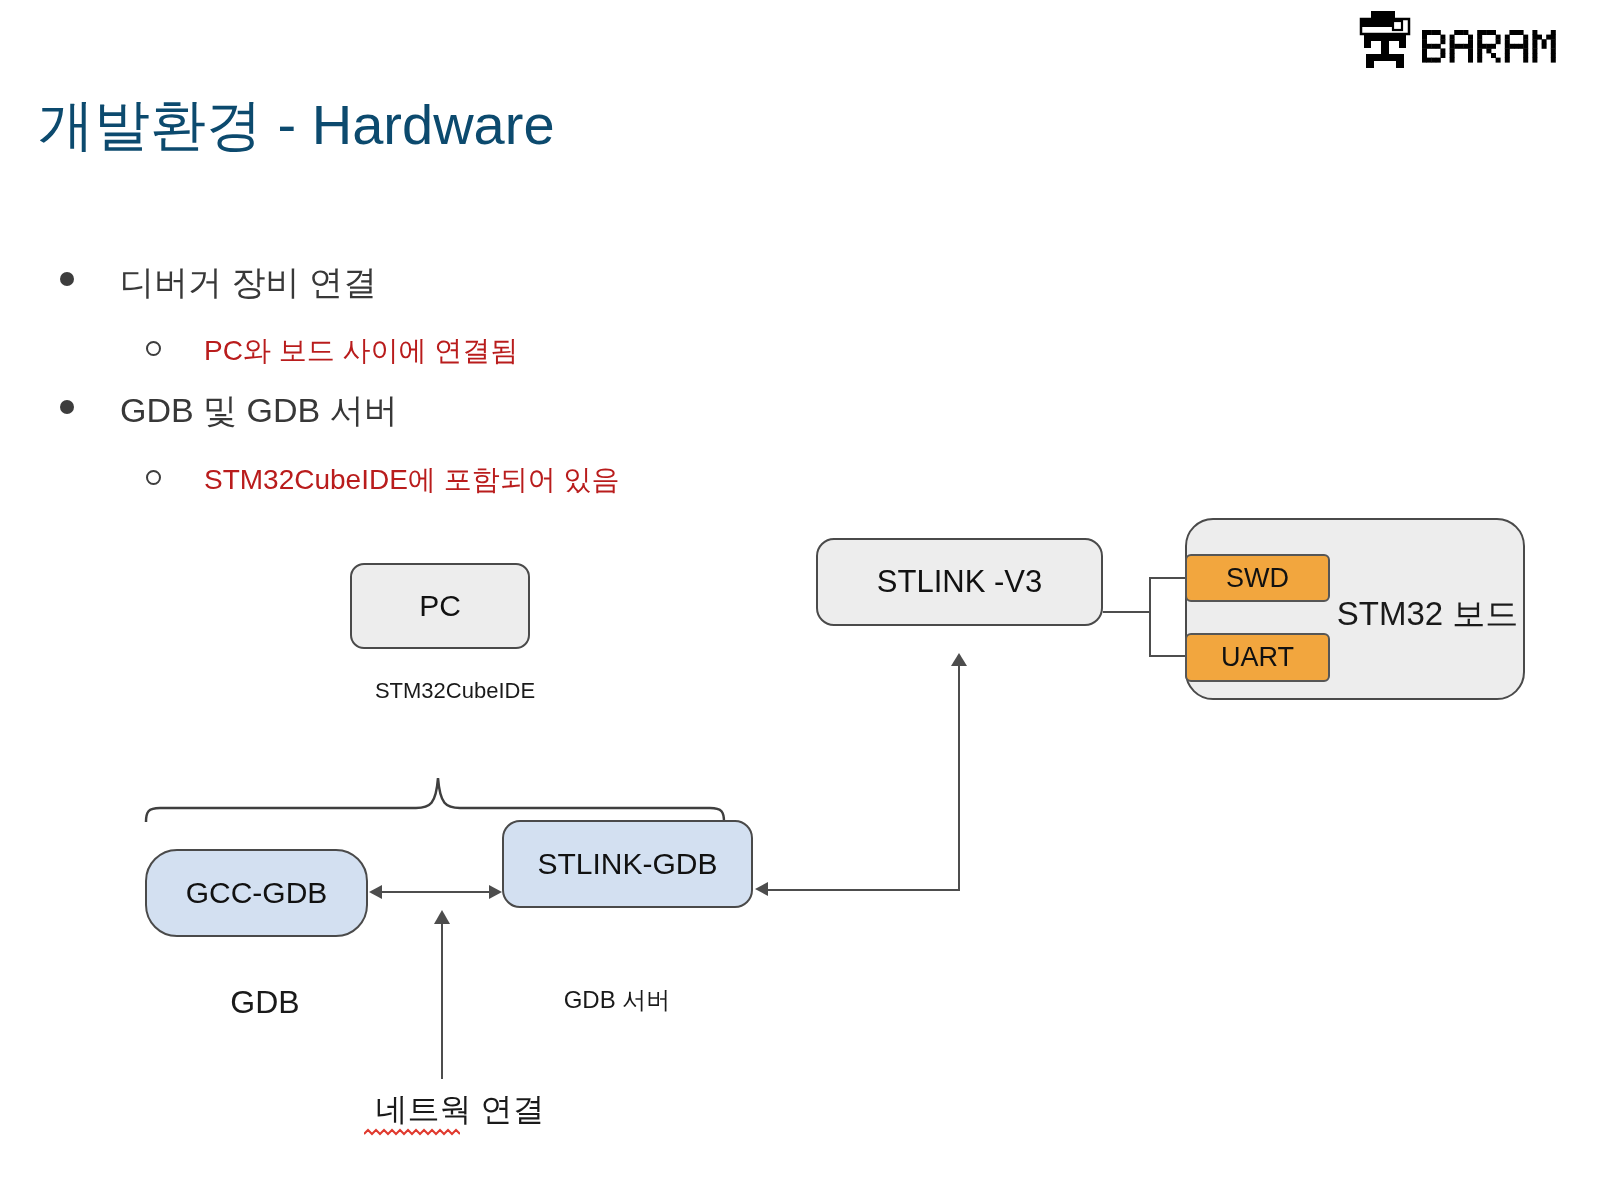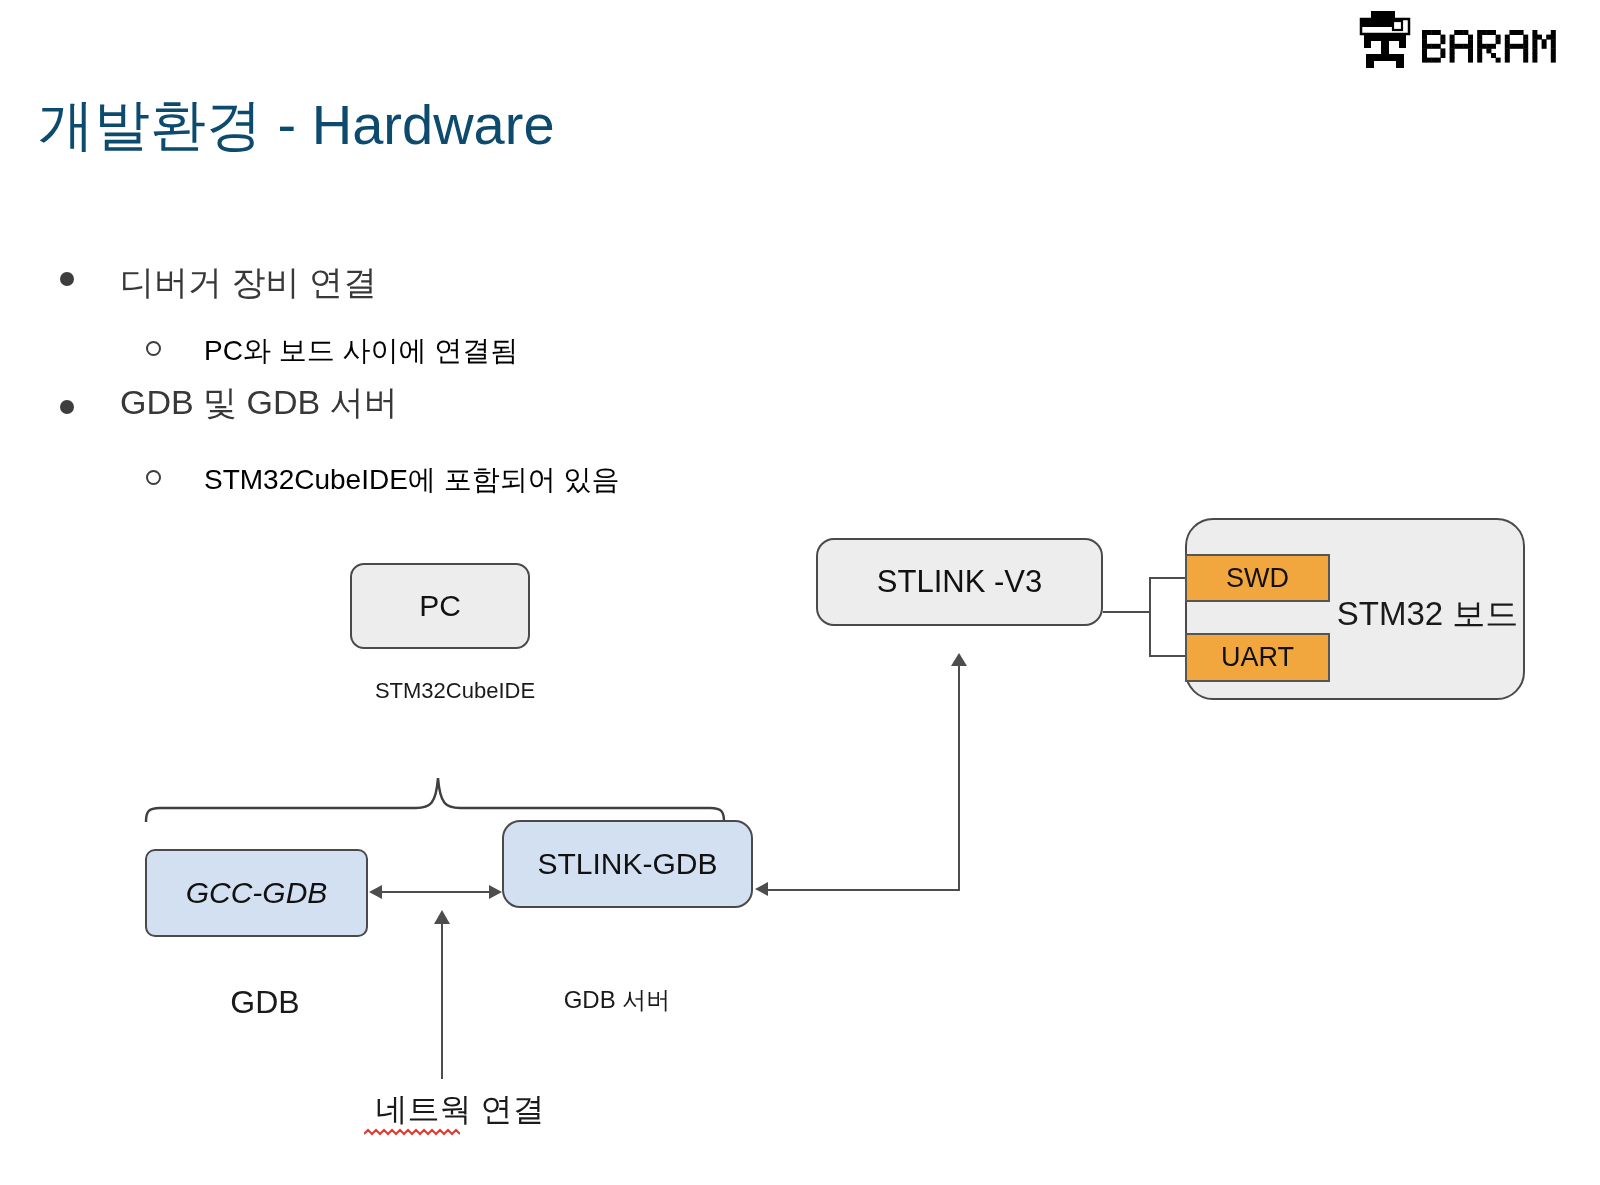--- a/index.html
+++ b/index.html
@@ -10,29 +10,29 @@
   .abs{position:absolute;}
   
   .slide-title{
     position:absolute;left:38px;top:88px;font-size:56px;color:#0c4a6e;
     letter-spacing:0px;white-space:nowrap;
   }
   
   .bullet-dot{position:absolute;width:14px;height:14px;border-radius:50%;background:#3d3d3d;}
   .bullet-ring{position:absolute;width:11px;height:11px;border-radius:50%;border:2.5px solid #3d3d3d;background:#fff;}
   .bullet-text{position:absolute;font-size:34px;color:#383838;white-space:nowrap;}
-  .subbullet-text{position:absolute;font-size:28px;color:#000000;white-space:nowrap;}
+  .subbullet-text{position:absolute;font-size:28px;color:#b91c1c;white-space:nowrap;}
   
   .node{
     position:absolute;border:2px solid #4a4a4a;display:flex;align-items:center;justify-content:center;
     color:#111;box-sizing:border-box;
   }
   .node-gray{background:#ededed;}
   .node-blue{background:#d3e0f1;}
-  .node-orange{background:#f2a63e;border-color:#565656;}
+  .node-orange{background:#f2a63e;border-color:#565656;border-radius:6px;}
   .caption{position:absolute;color:#1a1a1a;text-align:center;white-space:nowrap;}
   
   .hline{position:absolute;height:2px;background:#4d4d4d;}
   .vline{position:absolute;width:2px;background:#4d4d4d;}
   .arr{position:absolute;width:0;height:0;}
   .arr-left{border-top:7px solid transparent;border-bottom:7px solid transparent;border-right:13px solid #4d4d4d;}
   .arr-right{border-top:7px solid transparent;border-bottom:7px solid transparent;border-left:13px solid #4d4d4d;}
   .arr-up{border-left:8px solid transparent;border-right:8px solid transparent;border-bottom:13px solid #4d4d4d;}
   .logo-wrap{position:absolute;left:1358px;top:8px;display:flex;align-items:flex-start;}
 </style>
@@ -151,21 +151,21 @@
 
 <div class="slide-title">개발환경 - Hardware</div>
 
 <div class="bullet-dot" style="left:60px;top:272px;"></div>
 <div class="bullet-text" style="left:120px;top:260px;">디버거 장비 연결</div>
 
 <div class="bullet-ring" style="left:146px;top:341px;"></div>
 <div class="subbullet-text" style="left:204px;top:332px;">PC와 보드 사이에 연결됨</div>
 
 <div class="bullet-dot" style="left:60px;top:400px;"></div>
-<div class="bullet-text" style="left:120px;top:380px;">GDB 및 GDB 서버</div>
+<div class="bullet-text" style="left:120px;top:388px;">GDB 및 GDB 서버</div>
 
 <div class="bullet-ring" style="left:146px;top:470px;"></div>
 <div class="subbullet-text" style="left:204px;top:461px;">STM32CubeIDE에 포함되어 있음</div>
 
 <div class="node node-gray" style="left:350px;top:563px;width:180px;height:86px;border-radius:14px;font-size:30px;">
   <span>PC</span>
 </div>
 <div class="caption" style="left:300px;top:678px;width:310px;font-size:22px;">STM32CubeIDE</div>
 
 <div class="node node-gray" style="left:816px;top:538px;width:287px;height:88px;border-radius:18px;font-size:31px;justify-content:center;">
@@ -181,21 +181,21 @@
   <span>SWD</span>
 </div>
 <div class="node node-orange" style="left:1185px;top:633px;width:145px;height:49px;font-size:27px;">
   <span>UART</span>
 </div>
 
 <svg class="abs" style="left:144px;top:772px;" width="582" height="54" viewBox="0 0 582 54">
   <path d="M 2,50 C 2,40 4,36 16,36 L 272,36 C 286,36 292,32 294,6 C 296,32 302,36 316,36 L 566,36 C 578,36 580,40 580,50" fill="none" stroke="#3f3f3f" stroke-width="2.5"></path>
 </svg>
 
-<div class="node node-blue" style="left:145px;top:849px;width:223px;height:88px;border-radius:10px;font-size:30px;font-style:italic;">
+<div class="node node-blue" style="left:145px;top:849px;width:223px;height:88px;border-radius:32px;font-size:30px;">
   <span>GCC-GDB</span>
 </div>
 
 <div class="node node-blue" style="left:502px;top:820px;width:251px;height:88px;border-radius:18px;font-size:30px;">
   <span>STLINK-GDB</span>
 </div>
 
 <div class="hline" style="left:380px;top:891px;width:110px;"></div>
 <div class="arr arr-left" style="left:369px;top:885px;"></div>
 <div class="arr arr-right" style="left:489px;top:885px;"></div>

